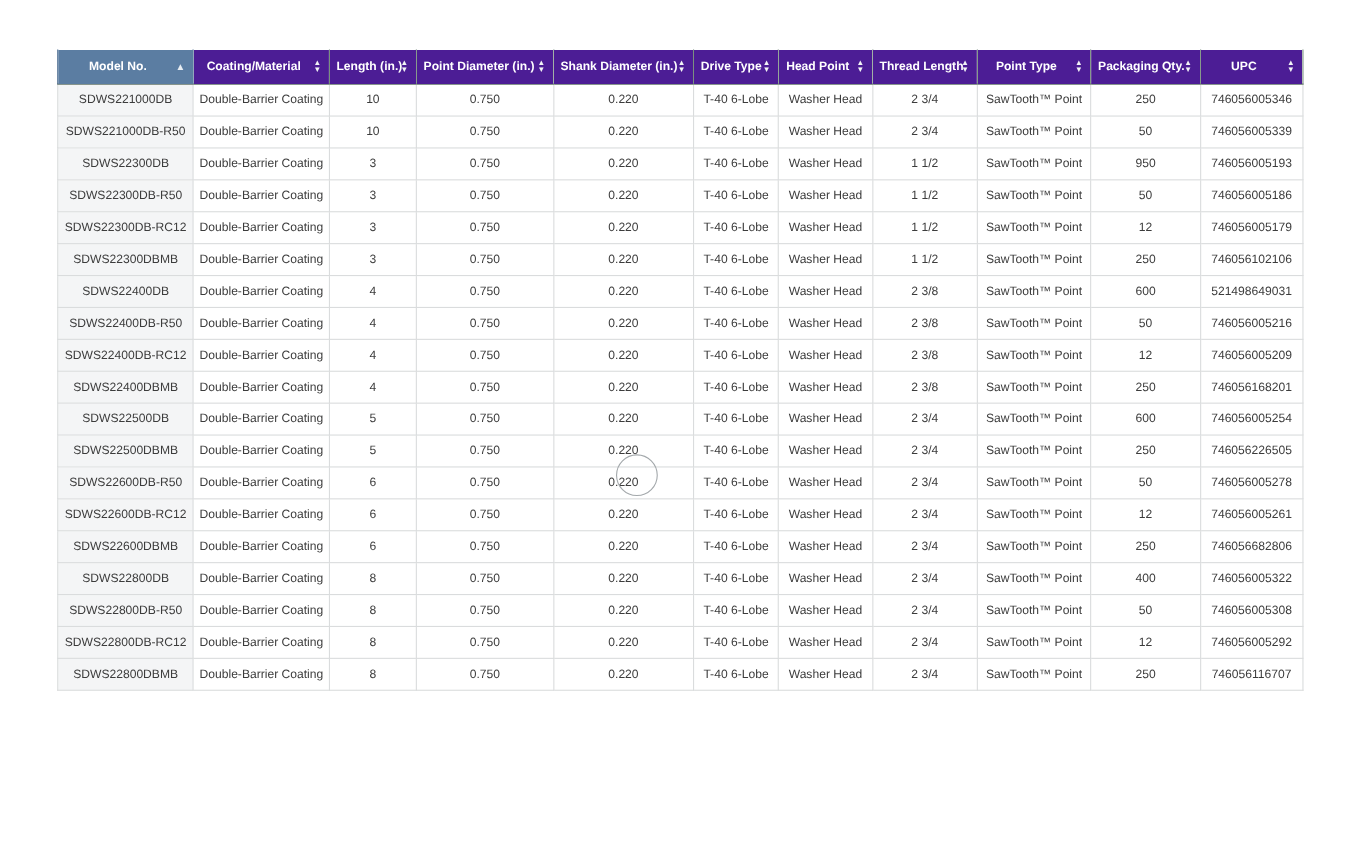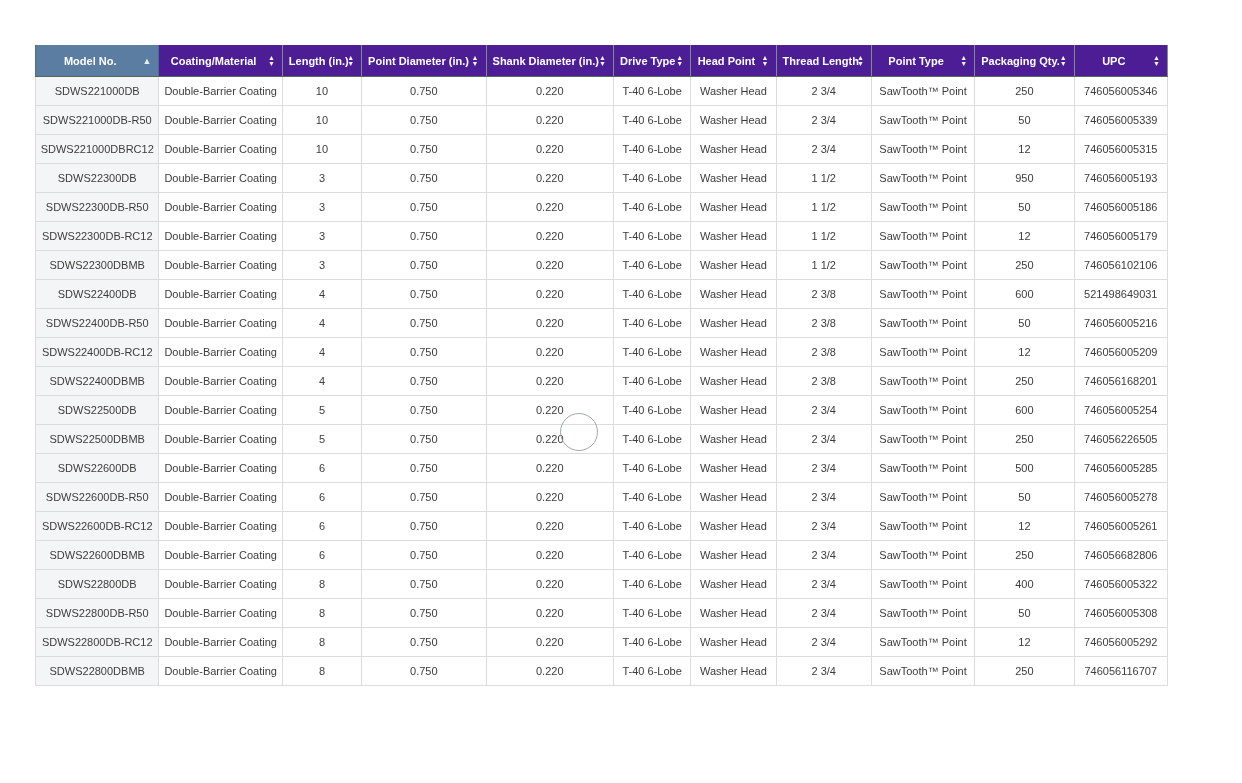--- a/index.html
+++ b/index.html
@@ -10,21 +10,21 @@
   }
   .page {
     position: relative;
     width: 1242px;
     height: 783px;
     background: #ffffff;
     overflow: hidden;
   }
   .table-wrap {
     position: absolute;
-    left: 35px;
+    left: 52px;
     top: 45px;
   }
   table.spec-table {
     border-collapse: collapse;
     table-layout: fixed;
     width: 1133px;
   }
   table.spec-table th {
     height: 31px;
     padding: 0 20px 0 6px;
@@ -183,33 +183,20 @@
             <td>0.750</td>
             <td>0.220</td>
             <td>T-40 6-Lobe</td>
             <td>Washer Head</td>
             <td>2 3/4</td>
             <td>SawTooth™ Point</td>
             <td>50</td>
             <td>746056005339</td>
           </tr>
           <tr>
-            <td class="col-sorted">SDWS221000DBRC12</td>
-            <td>Double-Barrier Coating</td>
-            <td>10</td>
-            <td>0.750</td>
-            <td>0.220</td>
-            <td>T-40 6-Lobe</td>
-            <td>Washer Head</td>
-            <td>2 3/4</td>
-            <td>SawTooth™ Point</td>
-            <td>12</td>
-            <td>746056005315</td>
-          </tr>
-          <tr>
             <td class="col-sorted">SDWS22300DB</td>
             <td>Double-Barrier Coating</td>
             <td>3</td>
             <td>0.750</td>
             <td>0.220</td>
             <td>T-40 6-Lobe</td>
             <td>Washer Head</td>
             <td>1 1/2</td>
             <td>SawTooth™ Point</td>
             <td>950</td>
@@ -324,33 +311,20 @@
             <td>Double-Barrier Coating</td>
             <td>5</td>
             <td>0.750</td>
             <td>0.220</td>
             <td>T-40 6-Lobe</td>
             <td>Washer Head</td>
             <td>2 3/4</td>
             <td>SawTooth™ Point</td>
             <td>250</td>
             <td>746056226505</td>
-          </tr>
-          <tr>
-            <td class="col-sorted">SDWS22600DB</td>
-            <td>Double-Barrier Coating</td>
-            <td>6</td>
-            <td>0.750</td>
-            <td>0.220</td>
-            <td>T-40 6-Lobe</td>
-            <td>Washer Head</td>
-            <td>2 3/4</td>
-            <td>SawTooth™ Point</td>
-            <td>500</td>
-            <td>746056005285</td>
           </tr>
           <tr>
             <td class="col-sorted">SDWS22600DB-R50</td>
             <td>Double-Barrier Coating</td>
             <td>6</td>
             <td>0.750</td>
             <td>0.220</td>
             <td>T-40 6-Lobe</td>
             <td>Washer Head</td>
             <td>2 3/4</td>

